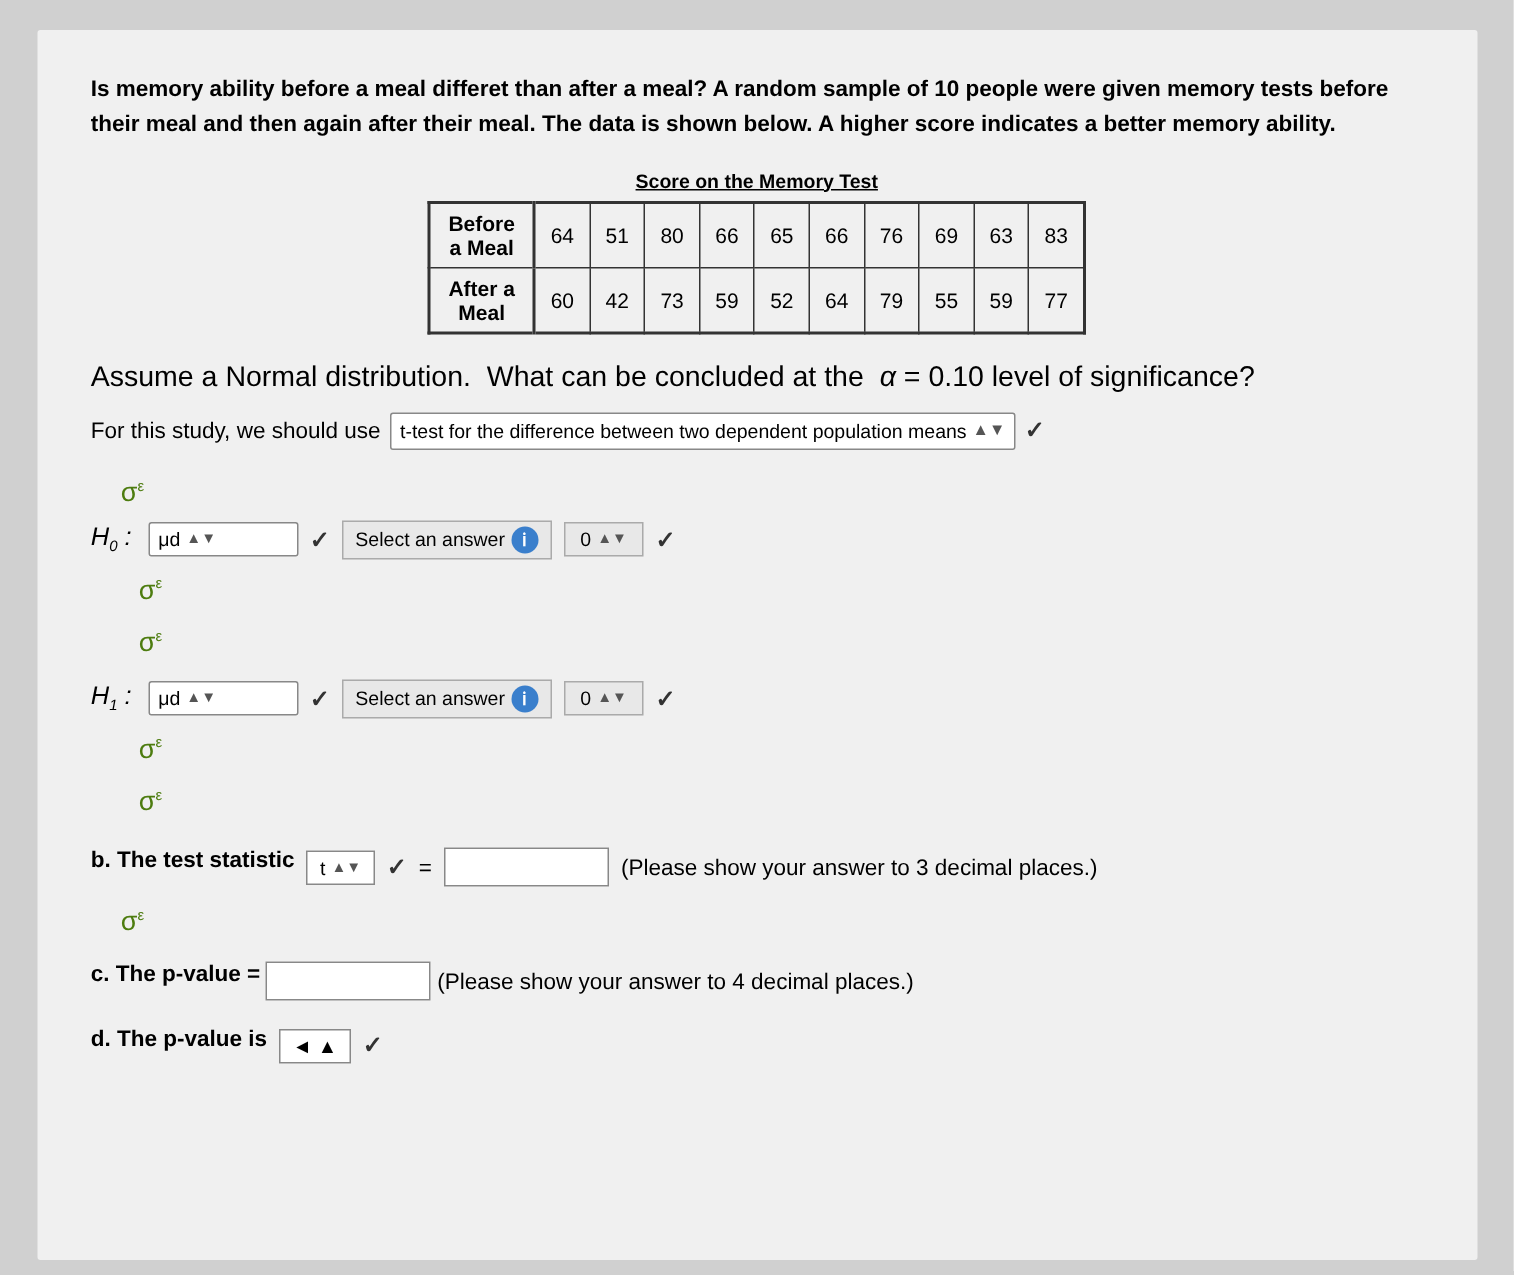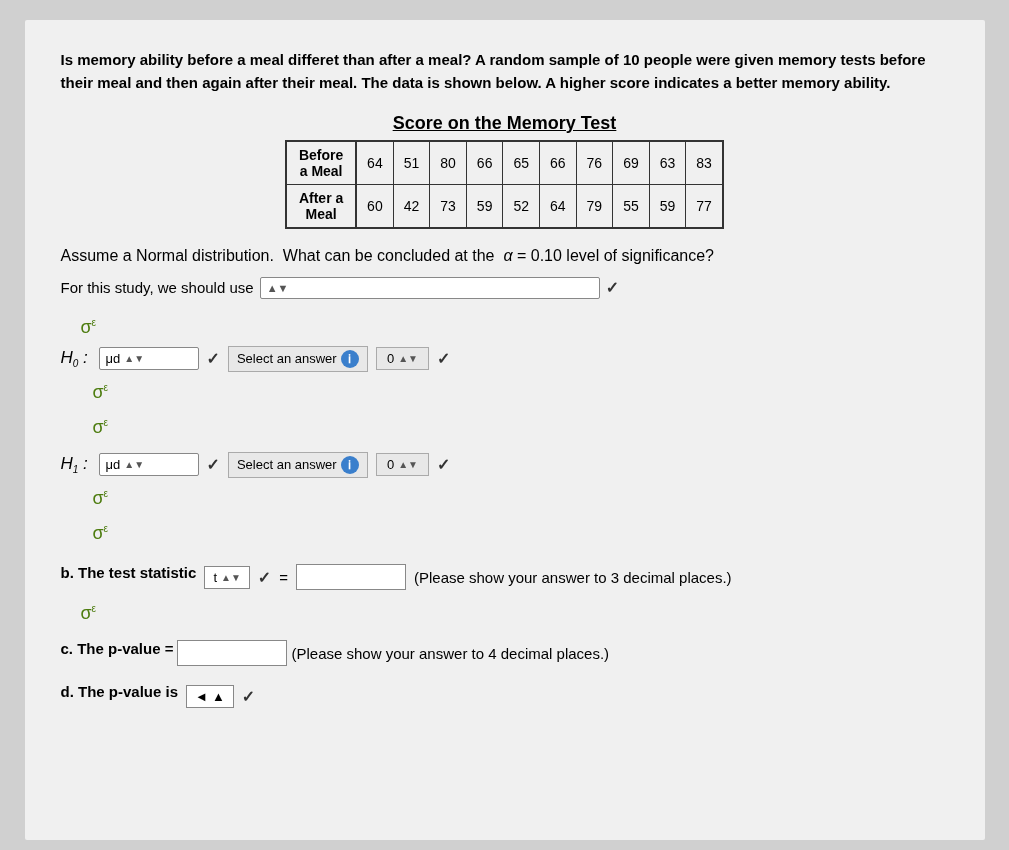--- a/index.html
+++ b/index.html
@@ -24,21 +24,21 @@
       font-size: 15px;
       line-height: 1.55;
       margin-bottom: 18px;
       font-weight: 600;
     }
     .table-section {
       margin-bottom: 18px;
       text-align: center;
     }
     .table-title {
-      font-size: 18px;
+      font-size: 13px;
       font-weight: bold;
       margin-bottom: 6px;
       text-decoration: underline;
     }
     .data-table {
       border-collapse: collapse;
       margin: 0 auto;
       border: 2px solid #333;
       padding-left: 13px;
     }
@@ -49,21 +49,21 @@
       text-align: center;
       min-width: 36px;
     }
     .data-table .row-header {
       font-weight: bold;
       text-align: center;
       width: 70px;
       border-right: 2px solid #333;
     }
     .assumption-text {
-      font-size: 16px;
+      font-size: 19px;
       margin-bottom: 12px;
     }
     .should-use-row {
       font-size: 15px;
       margin-bottom: 18px;
       display: flex;
       align-items: center;
       gap: 6px;
       flex-wrap: wrap;
     }
@@ -263,20 +263,21 @@
   </div>
 
   <p class="assumption-text">
     <span>Assume a Normal distribution.&nbsp; What can be concluded at the&nbsp; </span>
     <span><em>α</em> = 0.10 level of significance?</span>
   </p>
 
   <div class="should-use-row">
     <span>For this study, we should use</span>
     <div class="dropdown-box">
+      <span>t-test for the difference between two dependent population means</span>
       <span class="arrow">▲▼</span>
     </div>
     <span class="check-mark">✓</span>
   </div>
 
   <div class="section-indent">
     <span class="sigma-small">σ<sup>ε</sup></span>
   </div>
 
   <div style="margin-bottom: 16px;">

